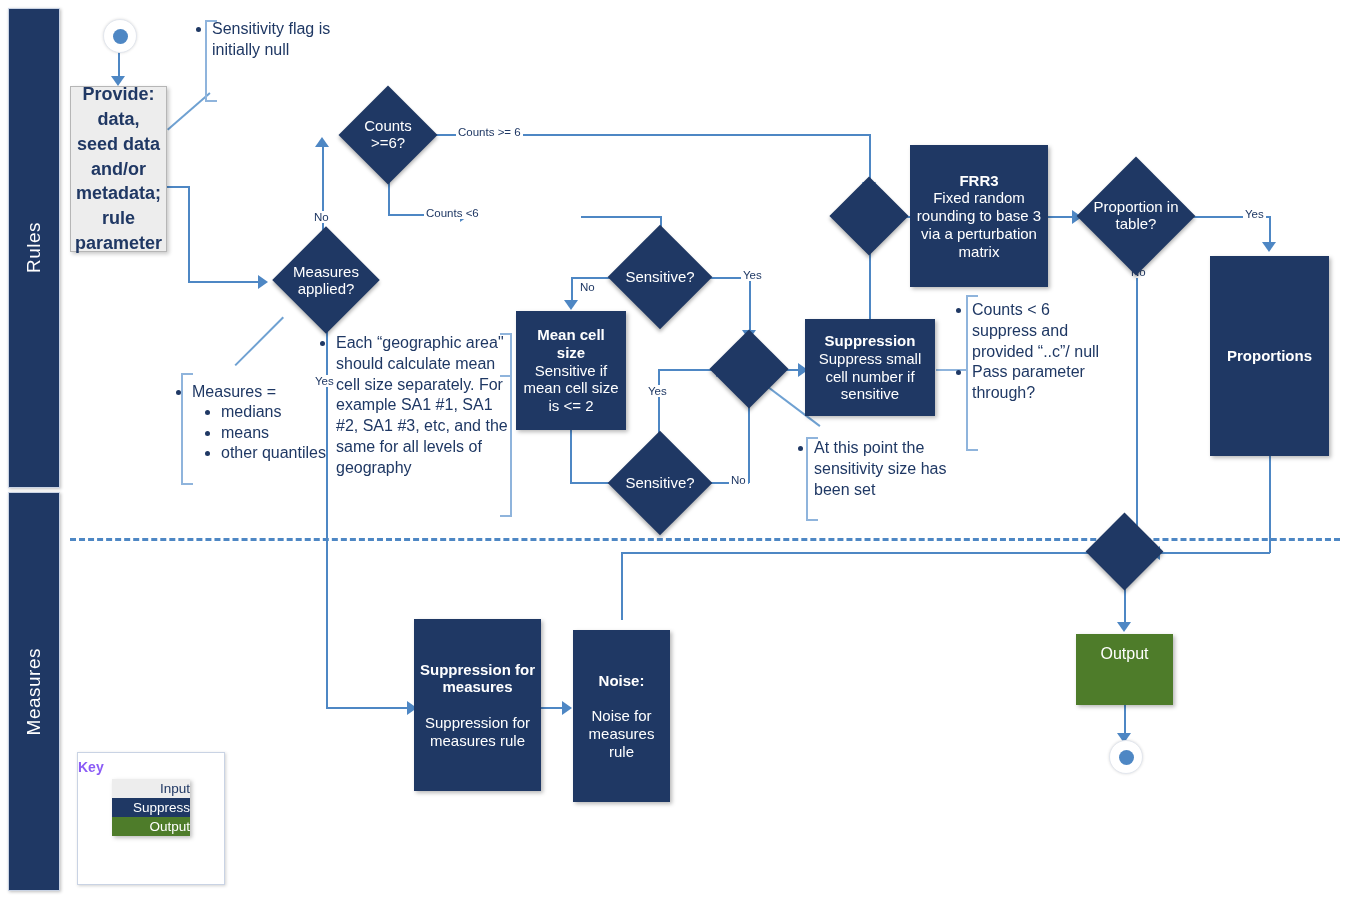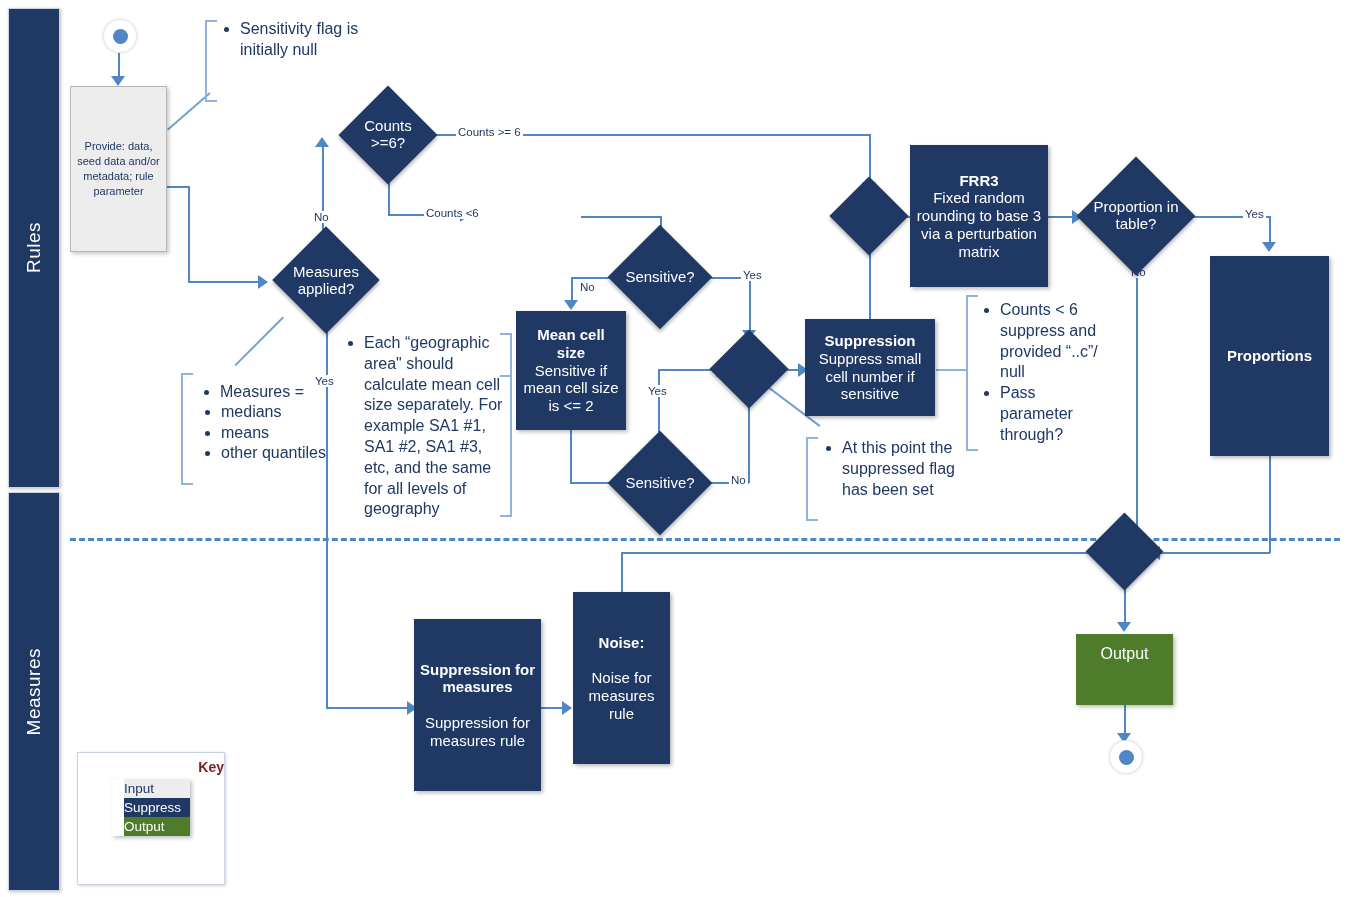--- a/index.html
+++ b/index.html
@@ -14,21 +14,21 @@
              writing-mode:vertical-rl;transform:rotate(180deg);white-space:nowrap;}
 
   
   .node{position:absolute;box-sizing:border-box;display:flex;
         align-items:center;justify-content:center;text-align:center;}
   .proc{background:#1F3864;color:#fff;box-shadow:2px 2px 4px rgba(0,0,0,.28);}
   .proc .inner{padding:2px 6px;line-height:1.18;font-size:15px;}
   .proc b{display:block;font-weight:bold;}
   .inputbox{background:#ededed;color:#203864;border:1px solid #b6b6b6;
             box-shadow:2px 2px 4px rgba(0,0,0,.22);}
-  .inputbox .inner{font-size:11px;line-height:1.38;padding:4px 6px;}
+  .inputbox .inner{font-size:18px;line-height:1.38;padding:4px 6px;font-weight:bold;}
   .outbox{background:#4C7A२8;}
   .outbox{background:#4E7C2A;color:#fff;box-shadow:2px 2px 4px rgba(0,0,0,.28);
           font-size:16px;}
 
   
   .dia{position:absolute;}
   .dia .shape{position:absolute;inset:0;background:#1F3864;
               transform:rotate(45deg);box-shadow:2px 2px 4px rgba(0,0,0,.3);}
   .dia .lbl{position:absolute;inset:0;display:flex;align-items:center;
             justify-content:center;color:#fff;font-size:15px;line-height:1.12;
@@ -51,33 +51,33 @@
   .ar-l{border-top:7px solid transparent;border-bottom:7px solid transparent;border-right:10px solid #4E87C4;}
   .dash{position:absolute;height:0;border-top:3px dashed #4E87C4;}
   .diagline{position:absolute;background:#6FA1D2;height:1.5px;transform-origin:0 0;}
 
   
   .elabel{position:absolute;font-size:11.5px;color:#1F3864;background:#fff;
           padding:0 2px;white-space:nowrap;}
 
   
   .callout{position:absolute;color:#1F3864;font-size:16px;line-height:1.3;}
-  .callout ul{margin:0;padding-left:32px;list-style:disc;}
+  .callout ul{margin:0;padding-left:4px;list-style:disc;}
   .callout li{margin:0;}
   .brk{position:absolute;border:2px solid #8FB4DC;width:10px;}
   .brk-l{border-right:none;}
   .brk-r{border-left:none;}
 
   
   #key{position:absolute;background:#fff;border:1px solid #c9d3e4;
        box-shadow:1px 1px 3px rgba(0,0,0,.18);}
-  #key .ktitle{text-align:right;font-size:14px;font-weight:bold;color:#7f1d1d;
+  #key .ktitle{text-align:left;font-size:14px;font-weight:bold;color:#8b5cf6;
                padding:6px 0 4px;}
   #key .krows{margin:0 auto;width:78px;box-shadow:2px 2px 4px rgba(0,0,0,.25);}
-  #key .krow{font-size:13.5px;text-align:left;padding:2px 0;margin-left:12px;}
+  #key .krow{font-size:13.5px;text-align:right;padding:2px 0;}
   #key .k-input{background:#ededed;color:#203864;}
   #key .k-process{background:#1F3864;color:#fff;}
   #key .k-output{background:#4E7C2A;color:#fff;}
 </style>
 </head>
 <body>
 
 <div id="canvas">
 
   <div class="band" style="left:8px;top:8px;width:50px;height:478px;">
@@ -277,21 +277,21 @@
   </div>
 
   <div class="node proc" style="left:414px;top:619px;width:127px;height:172px;">
     <div class="inner">
       <b>Suppression for measures</b>
       <br>
       <span>Suppression for measures rule</span>
     </div>
   </div>
 
-  <div class="node proc" style="left:573px;top:592px;width:97px;height:172px;text-align:center;">
+  <div class="node proc" style="left:573px;top:630px;width:97px;height:172px;text-align:center;">
     <div class="inner">
       <b>Noise:</b>
       <br>
       <span>Noise for measures rule</span>
     </div>
   </div>
 
   <div class="node outbox" style="left:1076px;top:634px;width:97px;height:71px;align-items:flex-start;padding-top:11px;">
     <span>Output</span>
   </div>
@@ -325,21 +325,21 @@
 
   <div class="callout" style="left:968px;top:300px;width:140px;">
     <ul>
       <li>Counts &lt; 6 suppress and provided “..c”/ null</li>
       <li>Pass parameter through?</li>
     </ul>
   </div>
 
   <div class="callout" style="left:810px;top:438px;width:160px;">
     <ul>
-        <li>At this point the suppressed flag has been set</li>
+        <li>At this point the sensitivity size has been set</li>
       </ul>
   </div>
 
   <div id="key" style="left:77px;top:752px;width:146px;height:131px;">
     <div class="ktitle">Key</div>
     <div class="krows">
       <div class="krow k-input">Input</div>
       <div class="krow k-process">Suppress</div>
       <div class="krow k-output">Output</div>
     </div>

